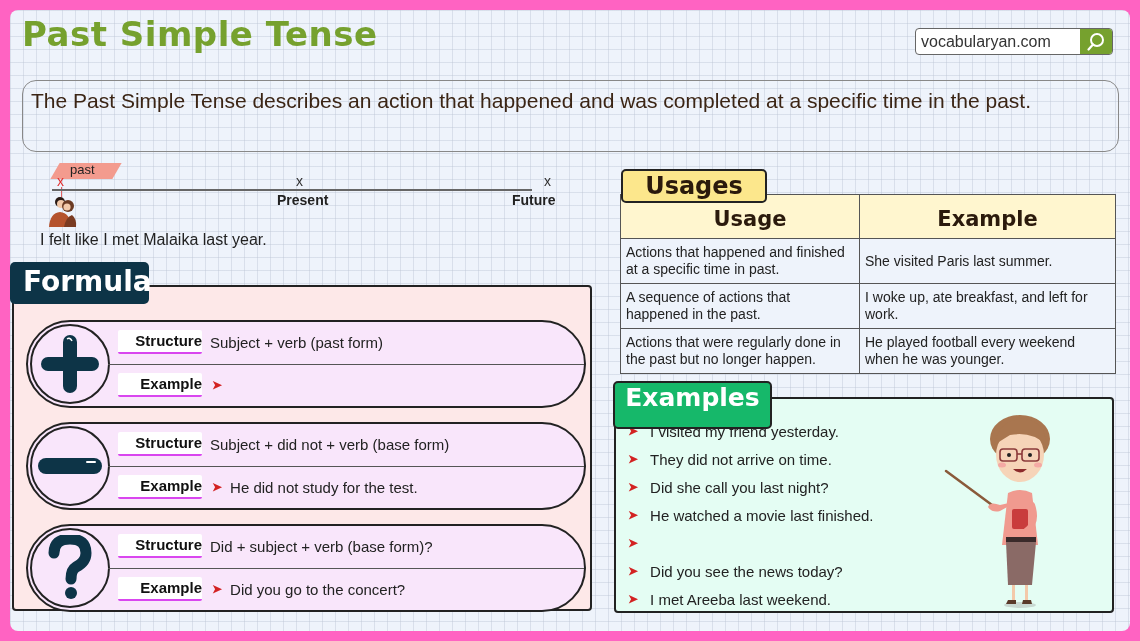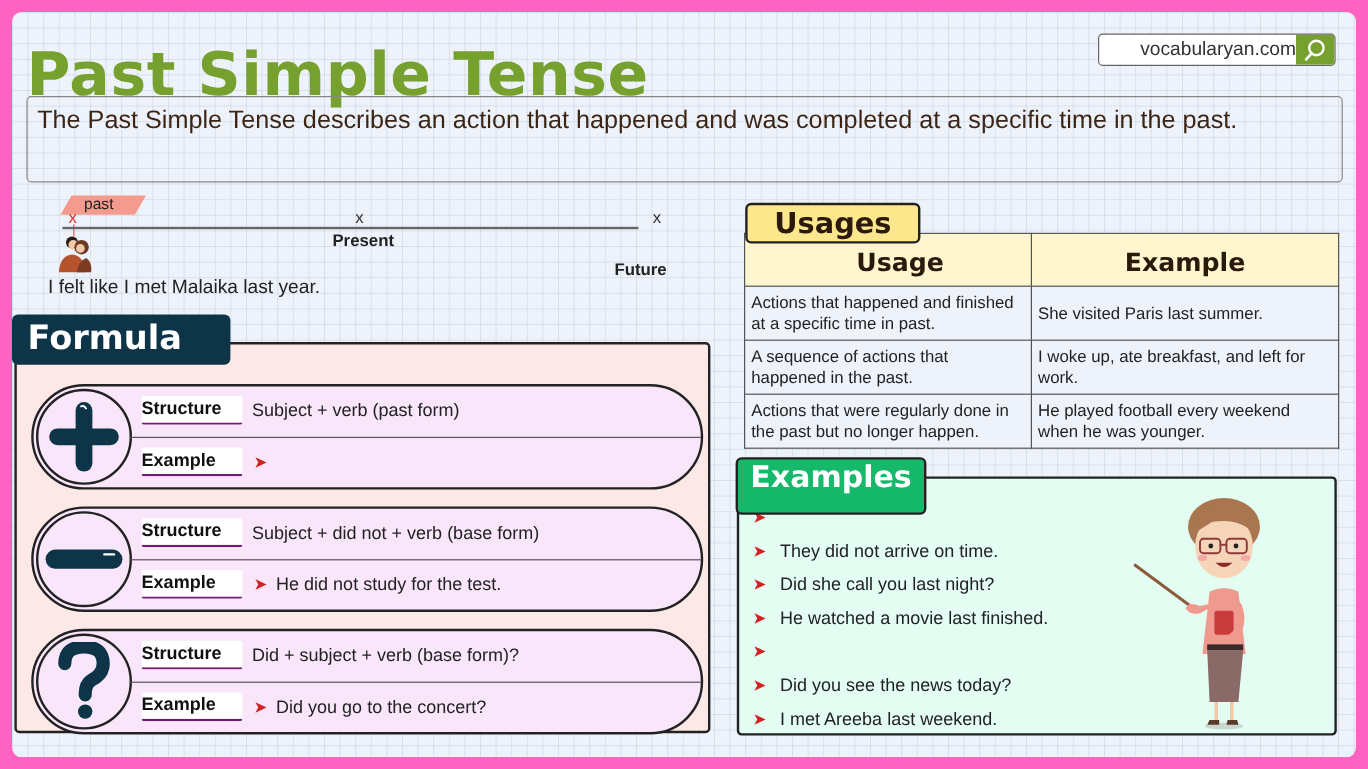--- a/index.html
+++ b/index.html
@@ -14,35 +14,35 @@
     background-color: #eef3fb;
     background-image:
       linear-gradient(rgba(190,200,215,0.45) 1px, transparent 1px),
       linear-gradient(90deg, rgba(190,200,215,0.45) 1px, transparent 1px);
     background-size: 13px 13px;
     border-radius: 8px;
   }
   .title {
     position: absolute; left: 12px; top: 4px;
     font-family: "DejaVu Sans", sans-serif; font-weight: bold;
-    font-size: 50px; color: #76a12e; letter-spacing: 0.5px; margin-top: 19px;
+    font-size: 34px; color: #76a12e; letter-spacing: 0.5px;
   }
   .site-search {
     position: absolute; left: 905px; top: 18px; width: 198px; height: 27px;
     border: 1px solid #666; border-radius: 4px; background: #fff;
     display: flex; align-items: center; overflow: hidden;
   }
-  .site-search .site-text { flex: 1; font-size: 16px; color: #333; padding-left: 23px; text-align: right; }
+  .site-search .site-text { flex: 1; font-size: 16px; color: #333; padding-left: 5px; }
   .site-search .search-btn {
     width: 32px; height: 100%; background: #76a12e;
     display: flex; align-items: center; justify-content: center;
   }
   .definition {
     position: absolute; left: 12px; top: 70px; width: 1097px; height: 72px;
-    border: 1px solid #888; border-radius: 4px;
+    border: 1px solid #888; border-radius: 14px;
     font-size: 21px; line-height: 31px; color: #3b2515; padding: 4px 8px;
   }
   
   .timeline { position: absolute; left: 40px; top: 155px; width: 520px; height: 100px; }
   .tl-line { position: absolute; left: 12px; top: 34px; width: 480px; height: 2px; background: #666; }
   .tl-mark { position: absolute; font-size: 14px; color: #333; }
   .tl-label { position: absolute; font-size: 14px; font-weight: bold; color: #222; }
   .past-flag {
     position: absolute; left: 15px; top: 8px; width: 62px; height: 16px;
     background: #f39b8e; transform: skewX(-30deg);
@@ -50,42 +50,42 @@
   .past-text { position: absolute; left: 30px; top: 7px; font-size: 13px; color: #222; }
   .tl-sentence { position: absolute; left: 0px; top: 76px; font-size: 16px; color: #222; }
   .couple { position: absolute; left: 6px; top: 40px; width: 36px; height: 32px; }
 
   
   .formula-box {
     position: absolute; left: 12px; top: 285px; width: 580px; height: 326px;
     background: #fde8e8; border: 2px solid #222; border-radius: 4px;
   }
   .formula-tag {
-    position: absolute; left: 10px; top: 262px; width: 182px; height: 42px;
+    position: absolute; left: 10px; top: 262px; width: 139px; height: 42px;
     background: #0d3447; border-radius: 5px; color: #fff;
     font-family: "DejaVu Sans", sans-serif; font-weight: bold; font-size: 28px;
     padding-left: 13px; line-height: 40px; z-index: 2;
   }
   .pill {
     position: absolute; left: 12px; width: 560px; height: 88px;
     background: #f9e6fb; border: 2px solid #222; border-radius: 44px;
   }
   .pill .circle {
     position: absolute; left: 2px; top: 2px; width: 80px; height: 80px;
     border: 2px solid #222; border-radius: 50%;
     display: flex; align-items: center; justify-content: center;
   }
   .pill .divider { position: absolute; left: 80px; right: 0; top: 42px; height: 1px; background: #555; }
   .pill .row { position: absolute; left: 90px; display: flex; align-items: center; }
   .pill .row.top { top: 8px; }
   .pill .row.bottom { top: 51px; }
   .chip {
-    background: #fff; border-bottom: 2px solid #701a75; border-radius: 2px;
+    background: #fff; border-bottom: 2px solid #d946ef; border-radius: 2px;
     font-weight: bold; font-size: 15px; color: #111;
-    width: 84px; height: 24px; text-align: left; line-height: 22px;
+    width: 84px; height: 24px; text-align: right; line-height: 22px;
   }
   .row-text { font-size: 15px; color: #222; margin-left: 8px; }
   .arrow { color: #d32222; font-size: 12px; margin-left: 10px; font-weight: bold; }
 
   
   .usages-tag {
     position: absolute; left: 621px; top: 169px; width: 146px; height: 34px;
     background: #fce78c; border: 2px solid #222; border-radius: 5px;
     font-family: "DejaVu Sans", sans-serif; font-weight: bold; font-size: 24px;
     color: #2b1a0c; text-align: center; line-height: 30px; z-index: 2;
@@ -142,21 +142,21 @@
 
 <div class="timeline">
   <div class="past-flag"></div>
   <span class="past-text">past</span>
   <span class="tl-mark" style="left:17px;top:18px;color:#e03030;">x</span>
   <div style="position:absolute;left:21px;top:32px;width:1px;height:10px;background:#e06060;"></div>
   <span class="tl-mark" style="left:256px;top:18px;">x</span>
   <span class="tl-mark" style="left:504px;top:18px;">x</span>
   <div class="tl-line"></div>
   <span class="tl-label" style="left:237px;top:37px;">Present</span>
-  <span class="tl-label" style="left:472px;top:37px;margin-top:24px;">Future</span>
+  <span class="tl-label" style="left:472px;top:37px;">Future</span>
   <svg class="couple" viewBox="0 0 36 32">
     <circle cx="14" cy="7" r="5" fill="#2a1a14"></circle>
     <circle cx="15" cy="9" r="4" fill="#f3c9a9"></circle>
     <circle cx="22" cy="11" r="6" fill="#6b3a23"></circle>
     <circle cx="21" cy="12" r="3.6" fill="#f3c9a9"></circle>
     <path d="M3 32 Q4 18 14 17 Q24 18 26 32 Z" fill="#b5532d"></path>
     <path d="M18 32 Q20 22 26 20 Q31 24 30 32 Z" fill="#7a3b22"></path>
   </svg>
   <span class="tl-sentence">I felt like I met Malaika last year.</span>
 </div>
@@ -244,20 +244,21 @@
       <td>He played football every weekend when he was younger.</td>
     </tr>
   </tbody>
 </table>
 
 <div class="examples-box"></div>
 <div class="examples-tag">Examples</div>
 <ul class="ex-list">
   <li>
       <span class="arrow">➤</span>
+      <span>I visited my friend yesterday.</span>
     </li>
   <li>
       <span class="arrow">➤</span>
       <span>They did not arrive on time.</span>
     </li>
   <li>
       <span class="arrow">➤</span>
       <span>Did she call you last night?</span>
     </li>
   <li>

